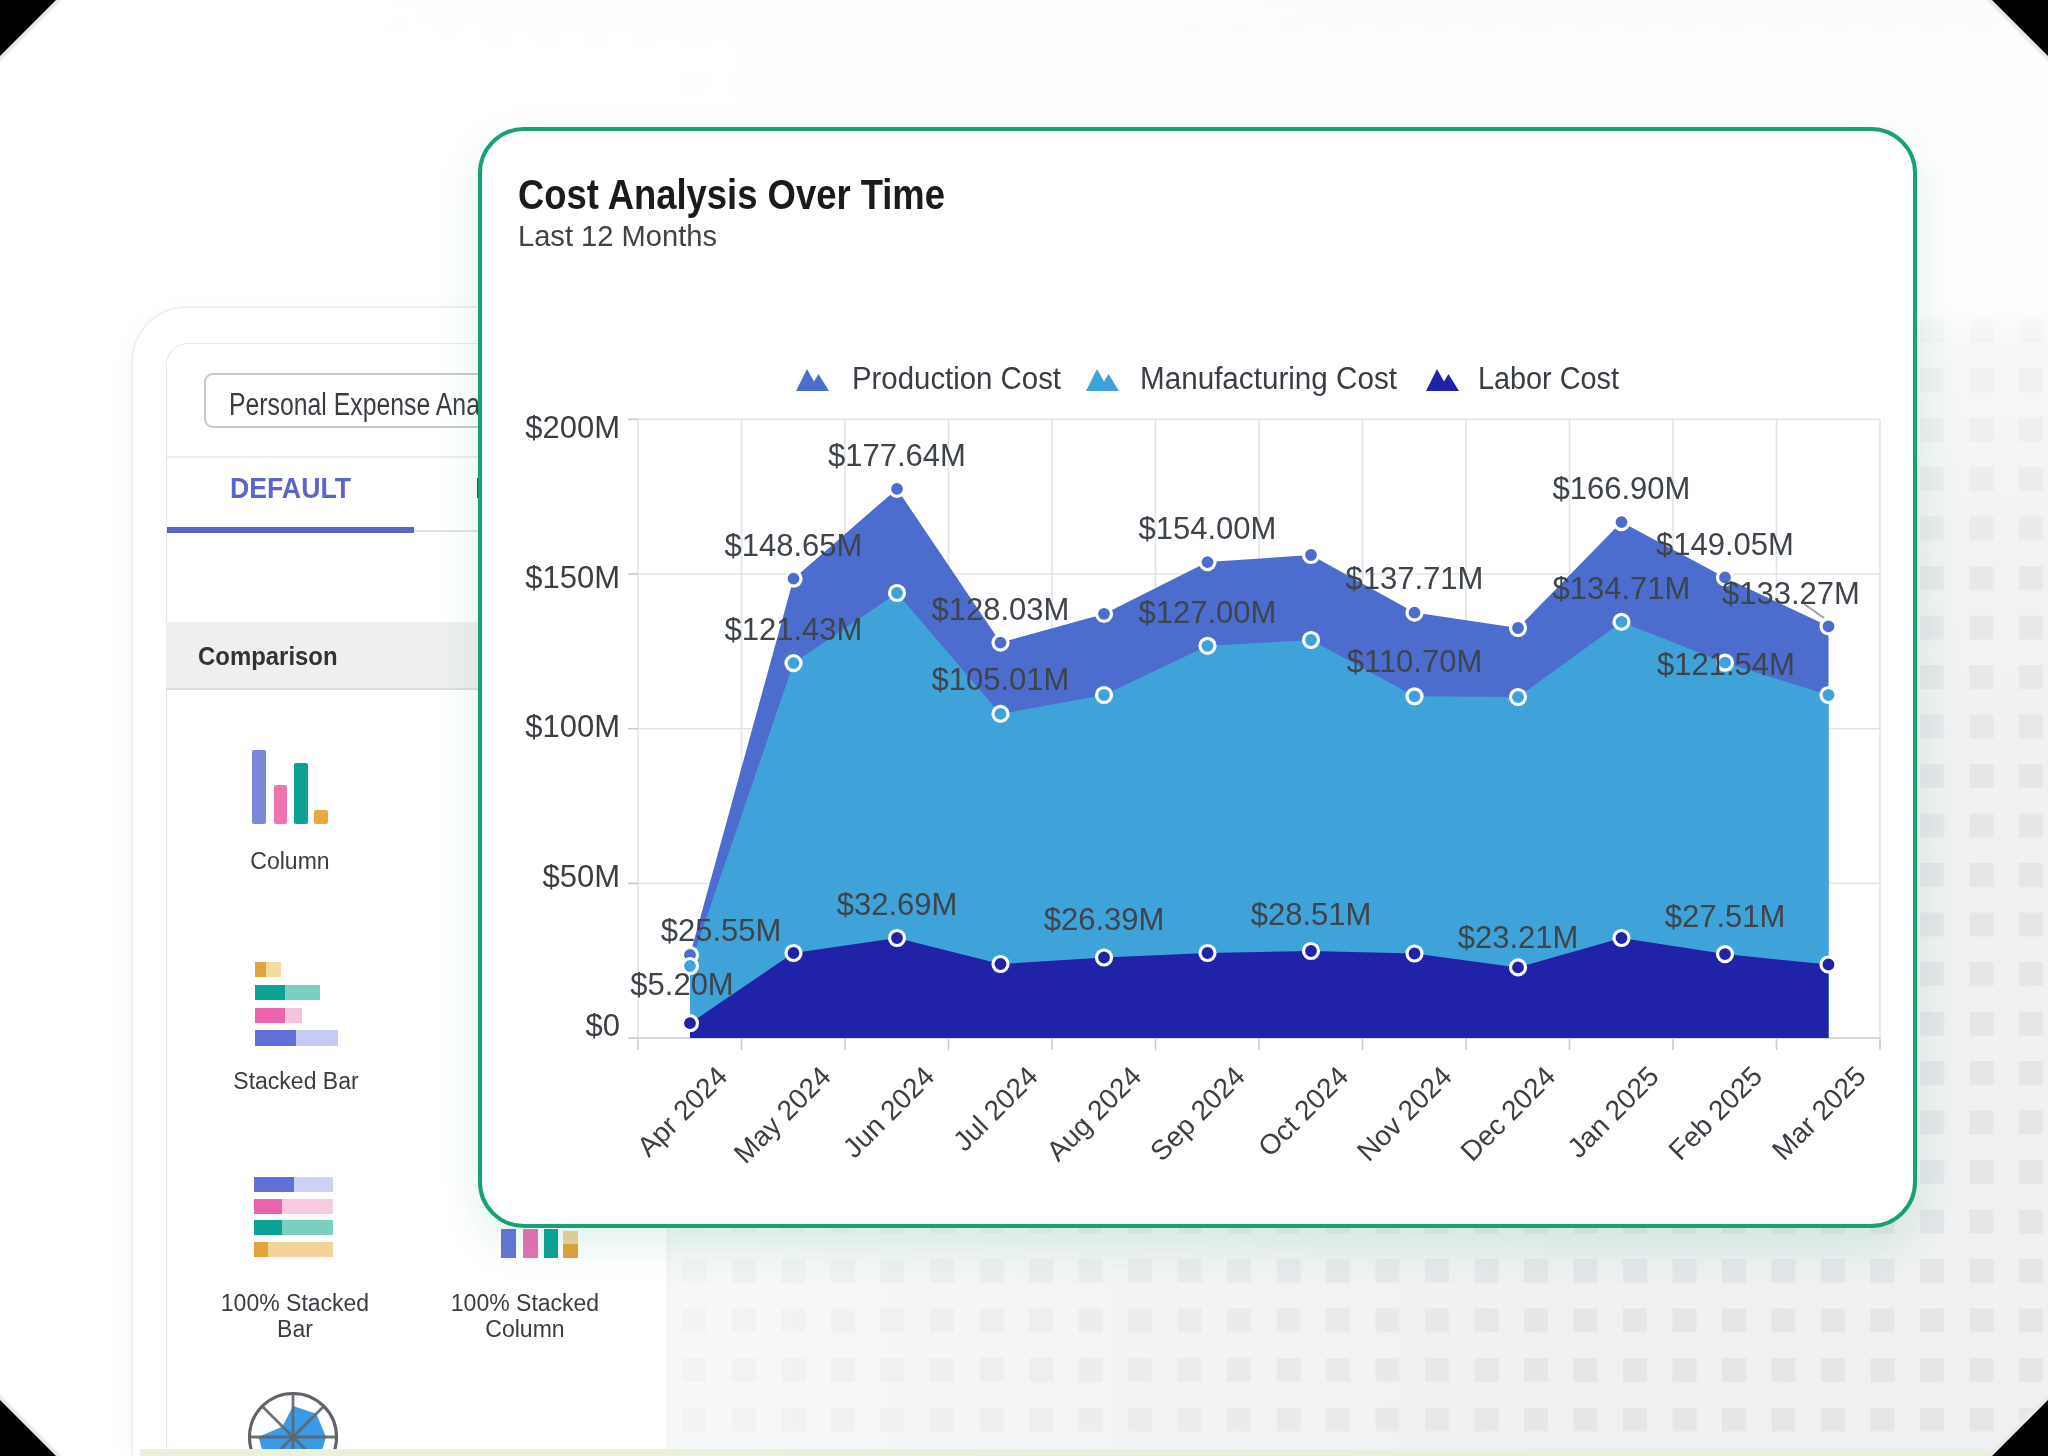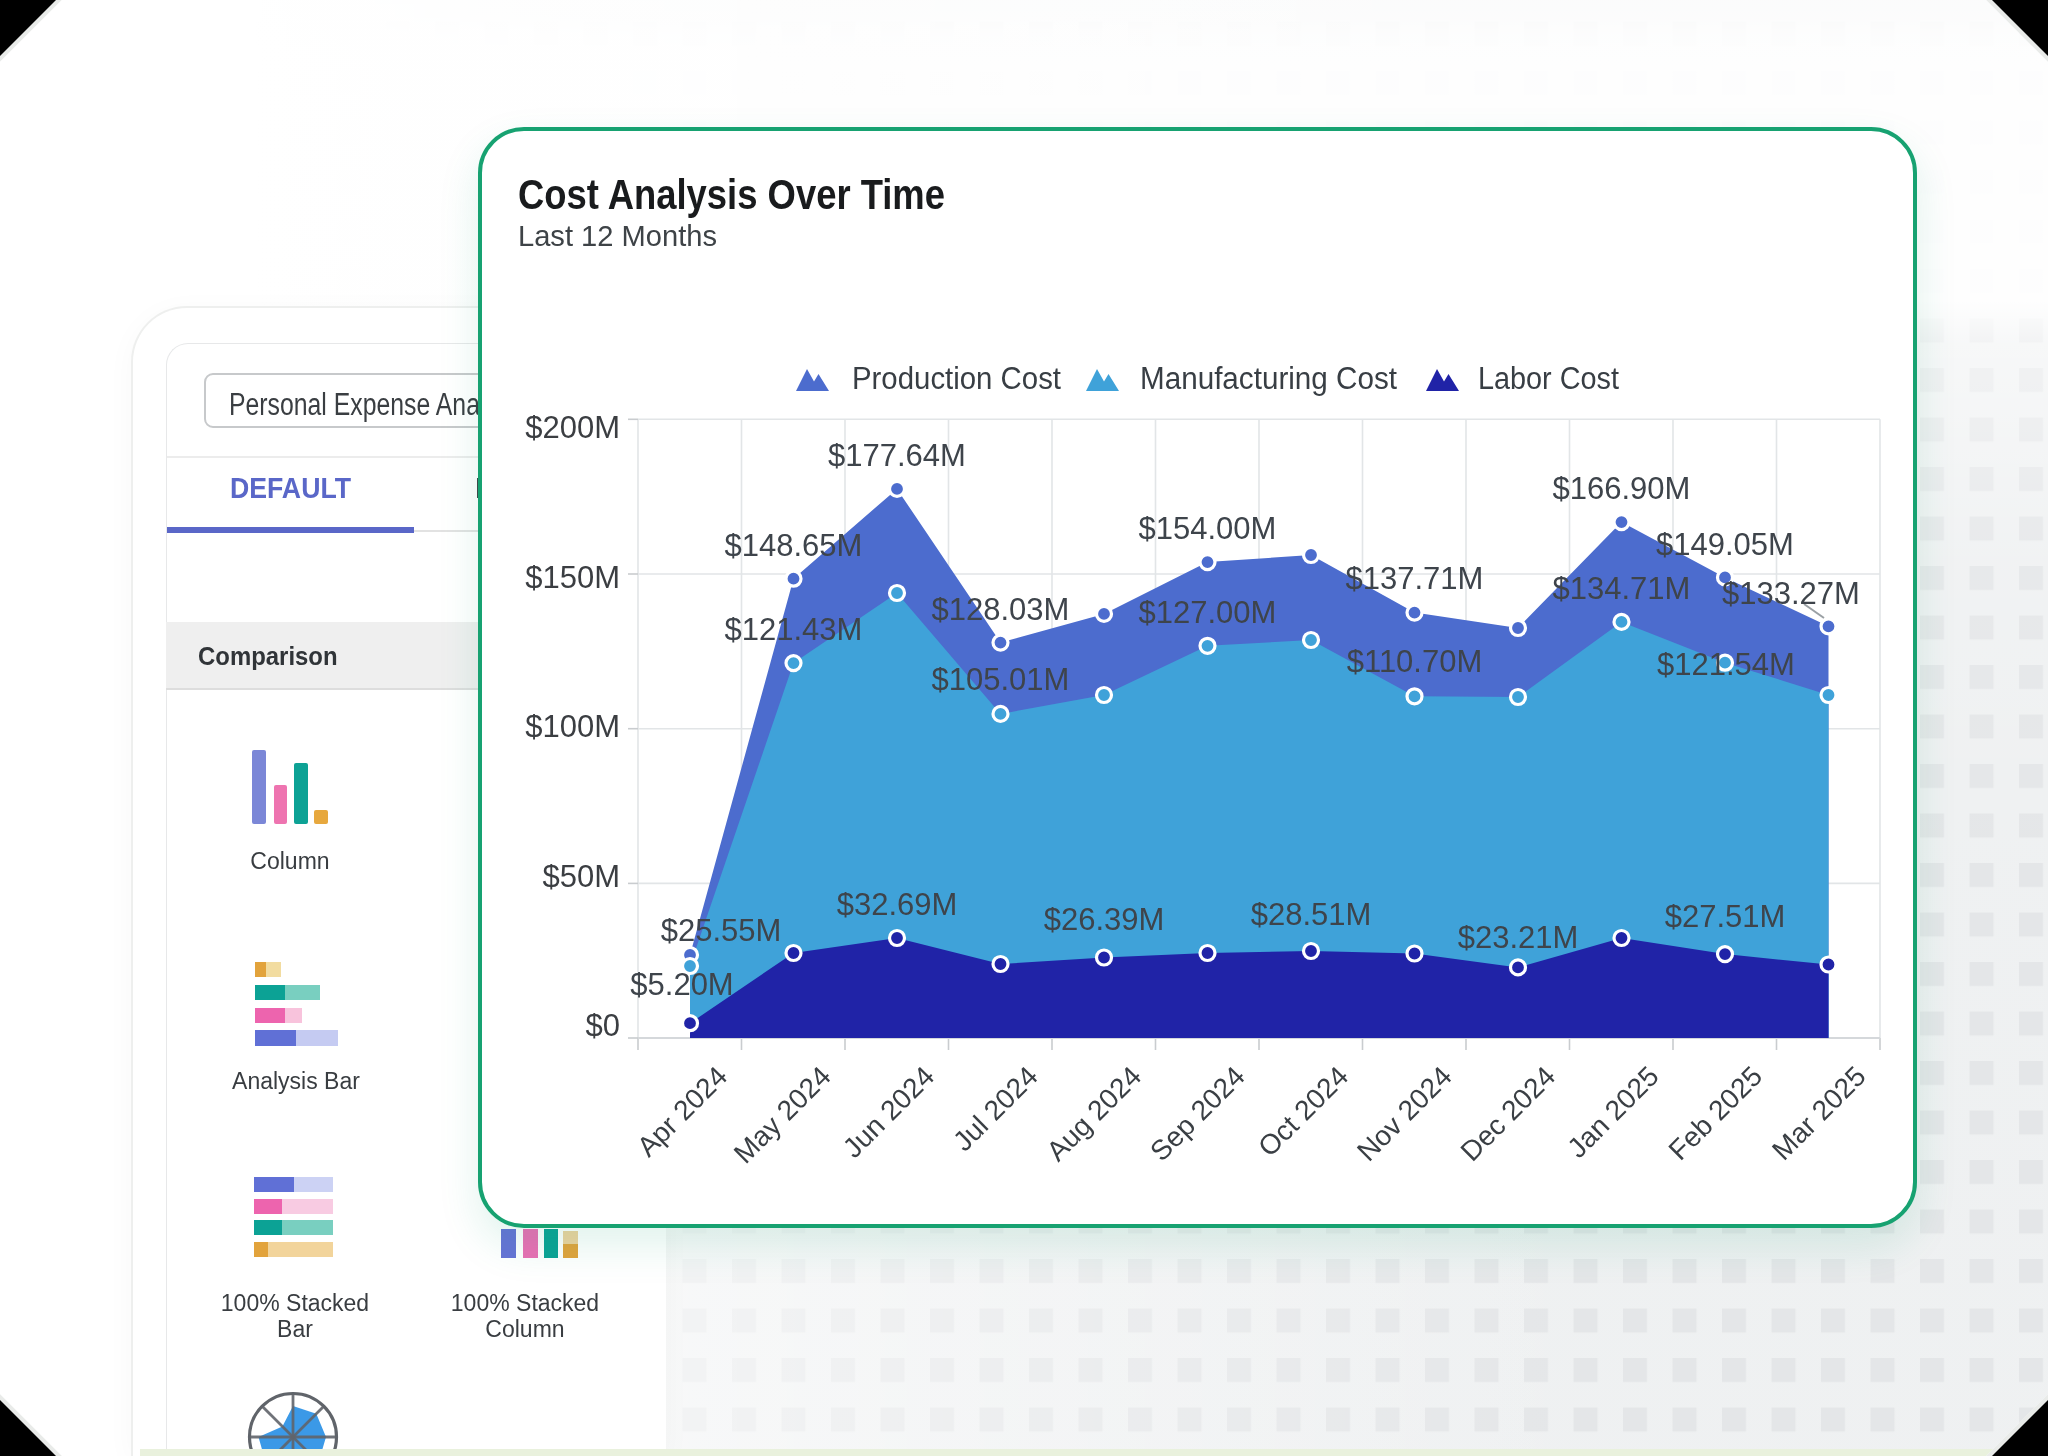--- a/index.html
+++ b/index.html
@@ -57,21 +57,21 @@
   <div class="abs" style="left:190px; top:848px; width:200px; text-align:center; font-size:23px; color:#393d41;">Column</div>
 
   <div class="abs" style="left:255px; top:962px; width:11px; height:15px; background:#e2a33c;"></div>
   <div class="abs" style="left:266px; top:962px; width:15px; height:15px; background:#f2dca0;"></div>
   <div class="abs" style="left:255px; top:985px; width:30px; height:15px; background:#0ca295;"></div>
   <div class="abs" style="left:285px; top:985px; width:35px; height:15px; background:#79cfc0;"></div>
   <div class="abs" style="left:255px; top:1008px; width:30px; height:15px; background:#ed64ae;"></div>
   <div class="abs" style="left:285px; top:1008px; width:17px; height:15px; background:#f8c3dc;"></div>
   <div class="abs" style="left:255px; top:1030px; width:41px; height:16px; background:#6070d6;"></div>
   <div class="abs" style="left:296px; top:1030px; width:42px; height:16px; background:#c5cbf2;"></div>
-  <div class="abs" style="left:196px; top:1068px; width:200px; text-align:center; font-size:23px; color:#393d41;">Analysis Bar</div>
+  <div class="abs" style="left:196px; top:1068px; width:200px; text-align:center; font-size:23px; color:#393d41;">Stacked Bar</div>
 
   <div class="abs" style="left:254px; top:1177px; width:40px; height:15px; background:#6070d6;"></div>
   <div class="abs" style="left:294px; top:1177px; width:39px; height:15px; background:#ccd2f4;"></div>
   <div class="abs" style="left:254px; top:1199px; width:28px; height:15px; background:#ed64ae;"></div>
   <div class="abs" style="left:282px; top:1199px; width:51px; height:15px; background:#f8cbe2;"></div>
   <div class="abs" style="left:254px; top:1220px; width:28px; height:15px; background:#0ca295;"></div>
   <div class="abs" style="left:282px; top:1220px; width:51px; height:15px; background:#79cfc0;"></div>
   <div class="abs" style="left:254px; top:1242px; width:14px; height:15px; background:#e2a33c;"></div>
   <div class="abs" style="left:268px; top:1242px; width:65px; height:15px; background:#f2d49b;"></div>
   <div class="abs" style="left:195px; top:1290px; width:200px; text-align:center; font-size:23px; line-height:26px; color:#393d41;">100% Stacked<br>Bar</div>

